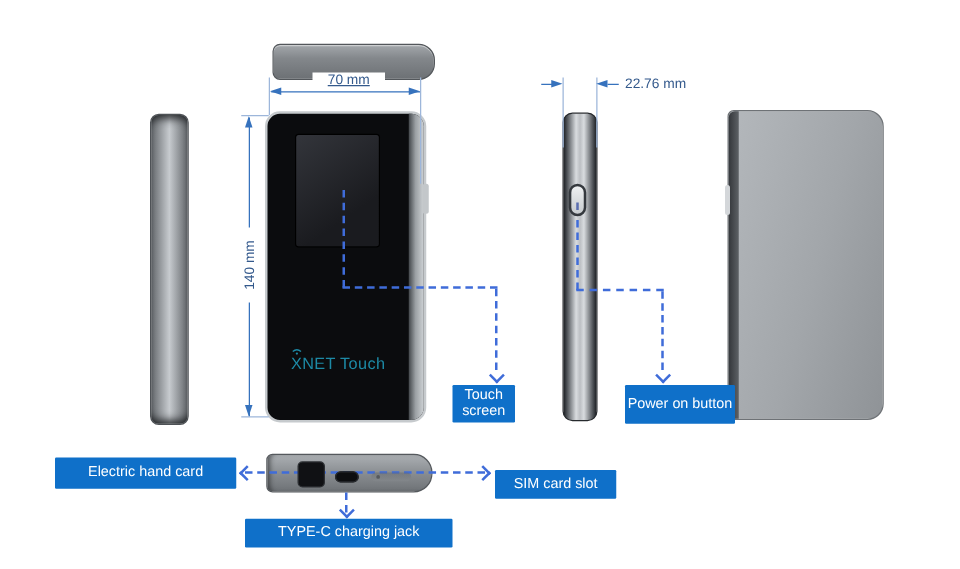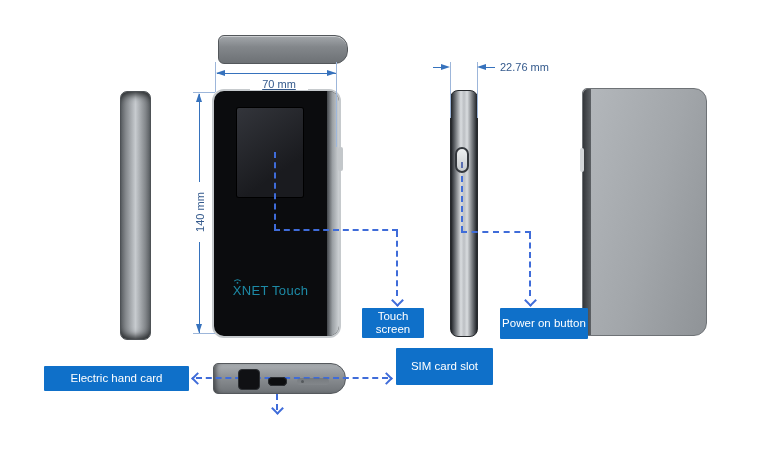--- a/index.html
+++ b/index.html
@@ -128,51 +128,52 @@
   <div class="abs usb-c"></div>
   <div class="abs sim-slot">
       <i></i>
     </div>
 
   <div class="abs ext-v" style="left:215px;top:62px;height:30px;"></div>
   <div class="abs ext-v" style="left:336px;top:62px;height:85px;"></div>
   <div class="abs dim-h" style="left:217px;top:73px;width:119px;"></div>
   <div class="abs tri tri-left" style="left:216px;top:70px;"></div>
   <div class="abs tri tri-right" style="left:327px;top:70px;"></div>
-  <div class="abs dim-label" style="left:250px;top:78px;width:52px;text-decoration:underline;">70 mm</div>
+  <div class="abs dim-label" style="left:250px;top:58px;width:52px;text-decoration:underline;">70 mm</div>
 
   <div class="abs ext-h" style="left:193px;top:92px;width:22px;"></div>
   <div class="abs ext-h" style="left:193px;top:333px;width:22px;"></div>
   <div class="abs dim-v" style="left:199px;top:94px;height:239px;"></div>
   <div class="abs tri tri-up" style="left:196px;top:93px;"></div>
   <div class="abs tri tri-down" style="left:196px;top:324px;"></div>
   <div class="abs dim-label rot" style="left:170px;top:206px;width:54px;">140 mm</div>
 
   <div class="abs ext-v" style="left:450px;top:62px;height:56px;"></div>
   <div class="abs ext-v" style="left:477px;top:62px;height:56px;"></div>
   <div class="abs dim-h" style="left:433px;top:67px;width:9px;"></div>
   <div class="abs tri tri-right" style="left:441px;top:64px;"></div>
   <div class="abs tri tri-left" style="left:477px;top:64px;"></div>
   <div class="abs dim-h" style="left:486px;top:67px;width:9px;"></div>
   <div class="abs dim-label" style="left:497px;top:61px;">22.76 mm</div>
 
   <div class="abs dash-v" style="left:274px;top:152px;height:78px;"></div>
   <div class="abs dash-h" style="left:274px;top:229px;width:124px;"></div>
   <div class="abs dash-v" style="left:396px;top:231px;height:65px;"></div>
   <div class="abs chev chev-down" style="left:393px;top:296px;"></div>
-  <div class="abs callout" style="left:362px;top:308px;width:62px;height:30px;">Touch screen</div>
+  <div class="abs callout" style="left:362px;top:308px;width:50px;height:30px;">Touch screen</div>
 
   <div class="abs dash-v" style="left:461px;top:176px;height:56px;"></div>
   <div class="abs dash-h" style="left:461px;top:231px;width:70px;"></div>
   <div class="abs dash-v" style="left:529px;top:233px;height:63px;"></div>
   <div class="abs chev chev-down" style="left:526px;top:296px;"></div>
   <div class="abs callout" style="left:490px;top:308px;width:88px;height:31px;margin-left:10px;">Power on button</div>
 
   <div class="abs chev chev-left" style="left:193px;top:374px;"></div>
   <div class="abs callout" style="left:44px;top:366px;width:145px;height:25px;">Electric hand card</div>
 
   <div class="abs chev chev-right" style="left:382px;top:374px;"></div>
-  <div class="abs callout" style="left:396px;top:348px;width:97px;height:37px;">SIM card slot</div>
+  <div class="abs callout" style="left:396px;top:376px;width:97px;height:23px;">SIM card slot</div>
 
   <div class="abs dash-v" style="left:276px;top:394px;height:16px;"></div>
   <div class="abs chev chev-down" style="left:273px;top:404px;"></div>
+  <div class="abs callout" style="left:196px;top:415px;width:166px;height:23px;">TYPE-C charging jack</div>
 
 </div>
 
 </body></html>

